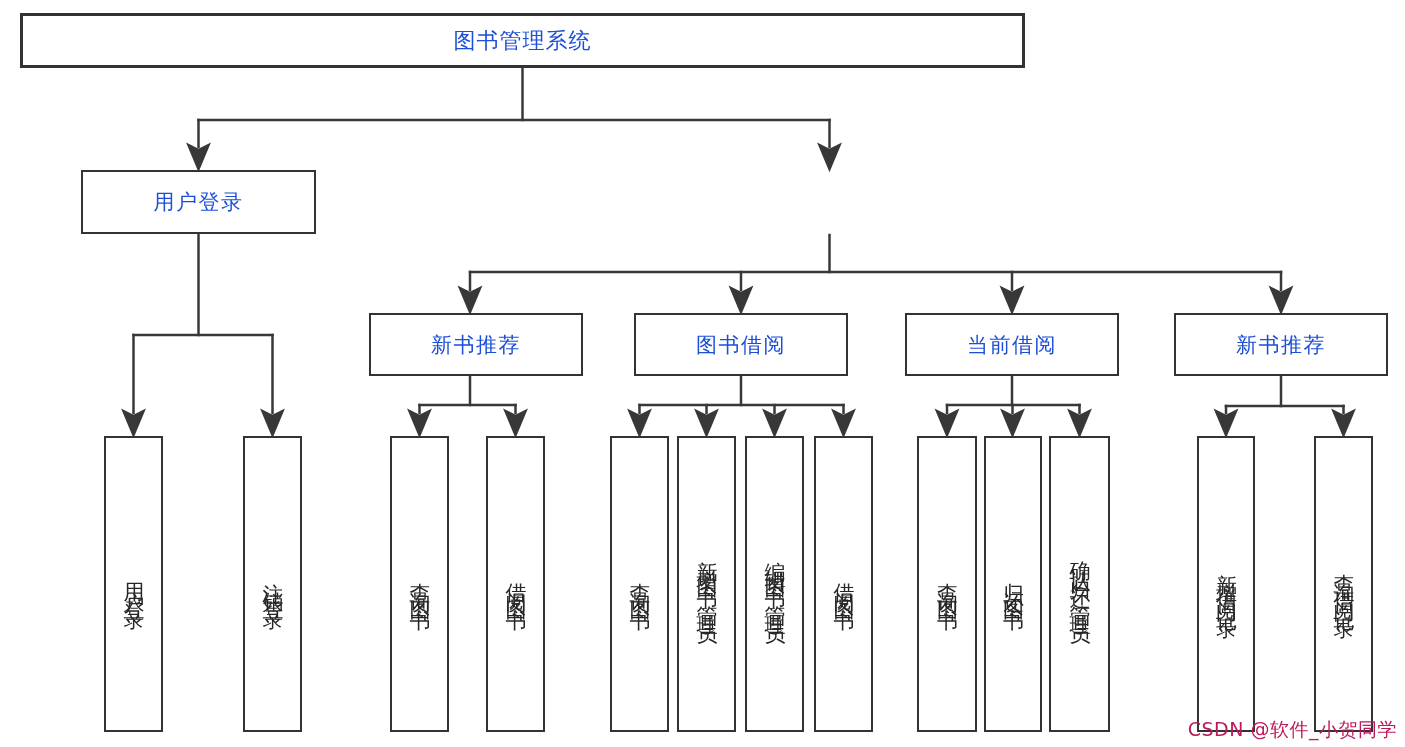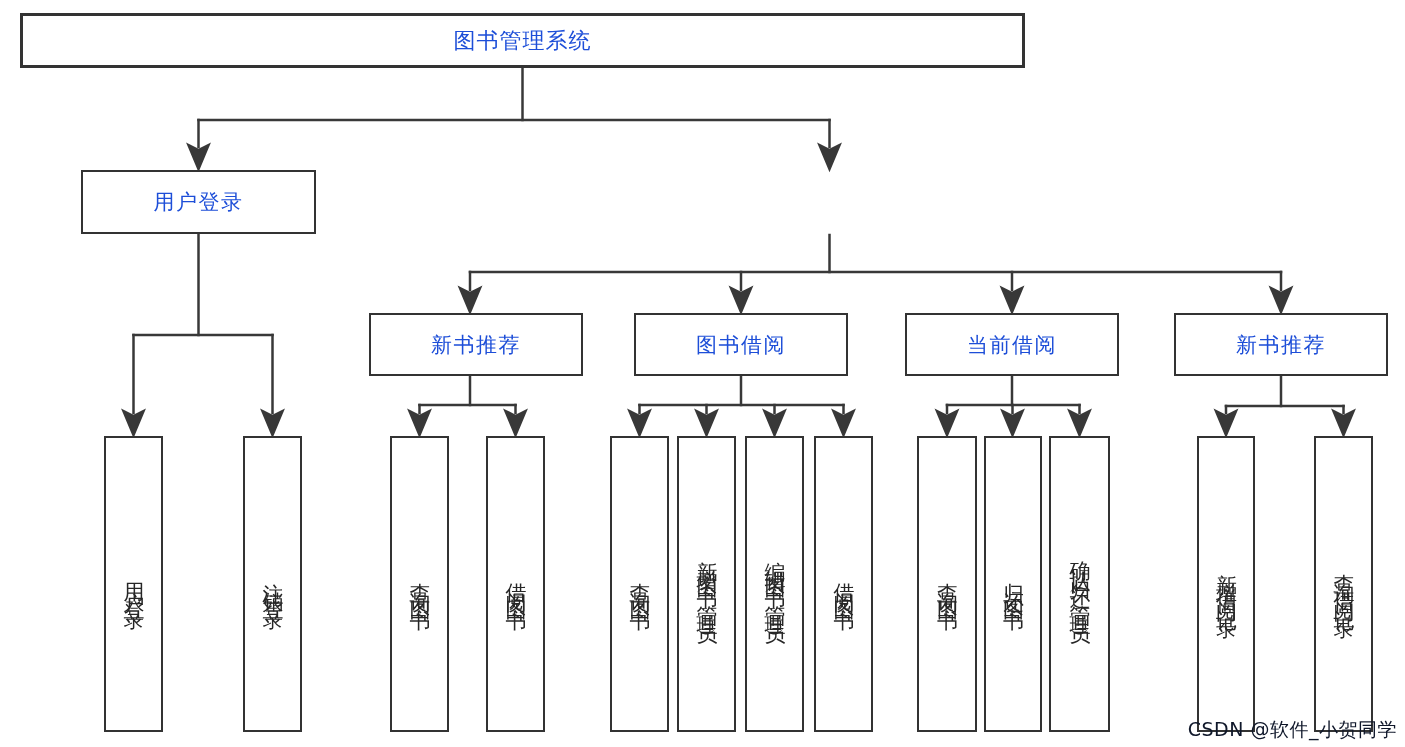--- a/index.html
+++ b/index.html
@@ -32,21 +32,21 @@
   #g3-0 {left:610px; width:59px;}
   #g3-1 {left:677px; width:59px;}
   #g3-2 {left:745px; width:59px;}
   #g3-3 {left:814px; width:59px;}
   #g4-0 {left:917px; width:60px;}
   #g4-1 {left:984px; width:58px;}
   #g4-2 {left:1049px;width:61px;}
   #g5-0 {left:1197px;width:58px;}
   #g5-1 {left:1314px;width:59px;}
   #watermark{position:absolute;top:717px;right:8px;z-index:5;font-size:19px;
-             letter-spacing:0.5px;color:#0f172a;white-space:nowrap;}
+             letter-spacing:0.5px;color:#be185d;white-space:nowrap;}
 </style>
 </head>
 <body>
 
 <div id="canvas">
 
   <svg id="wires" width="1405" height="747" viewBox="0 0 1405 747">
     <g stroke="#383838" stroke-width="2.5" stroke-linecap="square" fill="#383838">
 
       <line x1="522.5" y1="65" x2="522.5" y2="120"></line>

